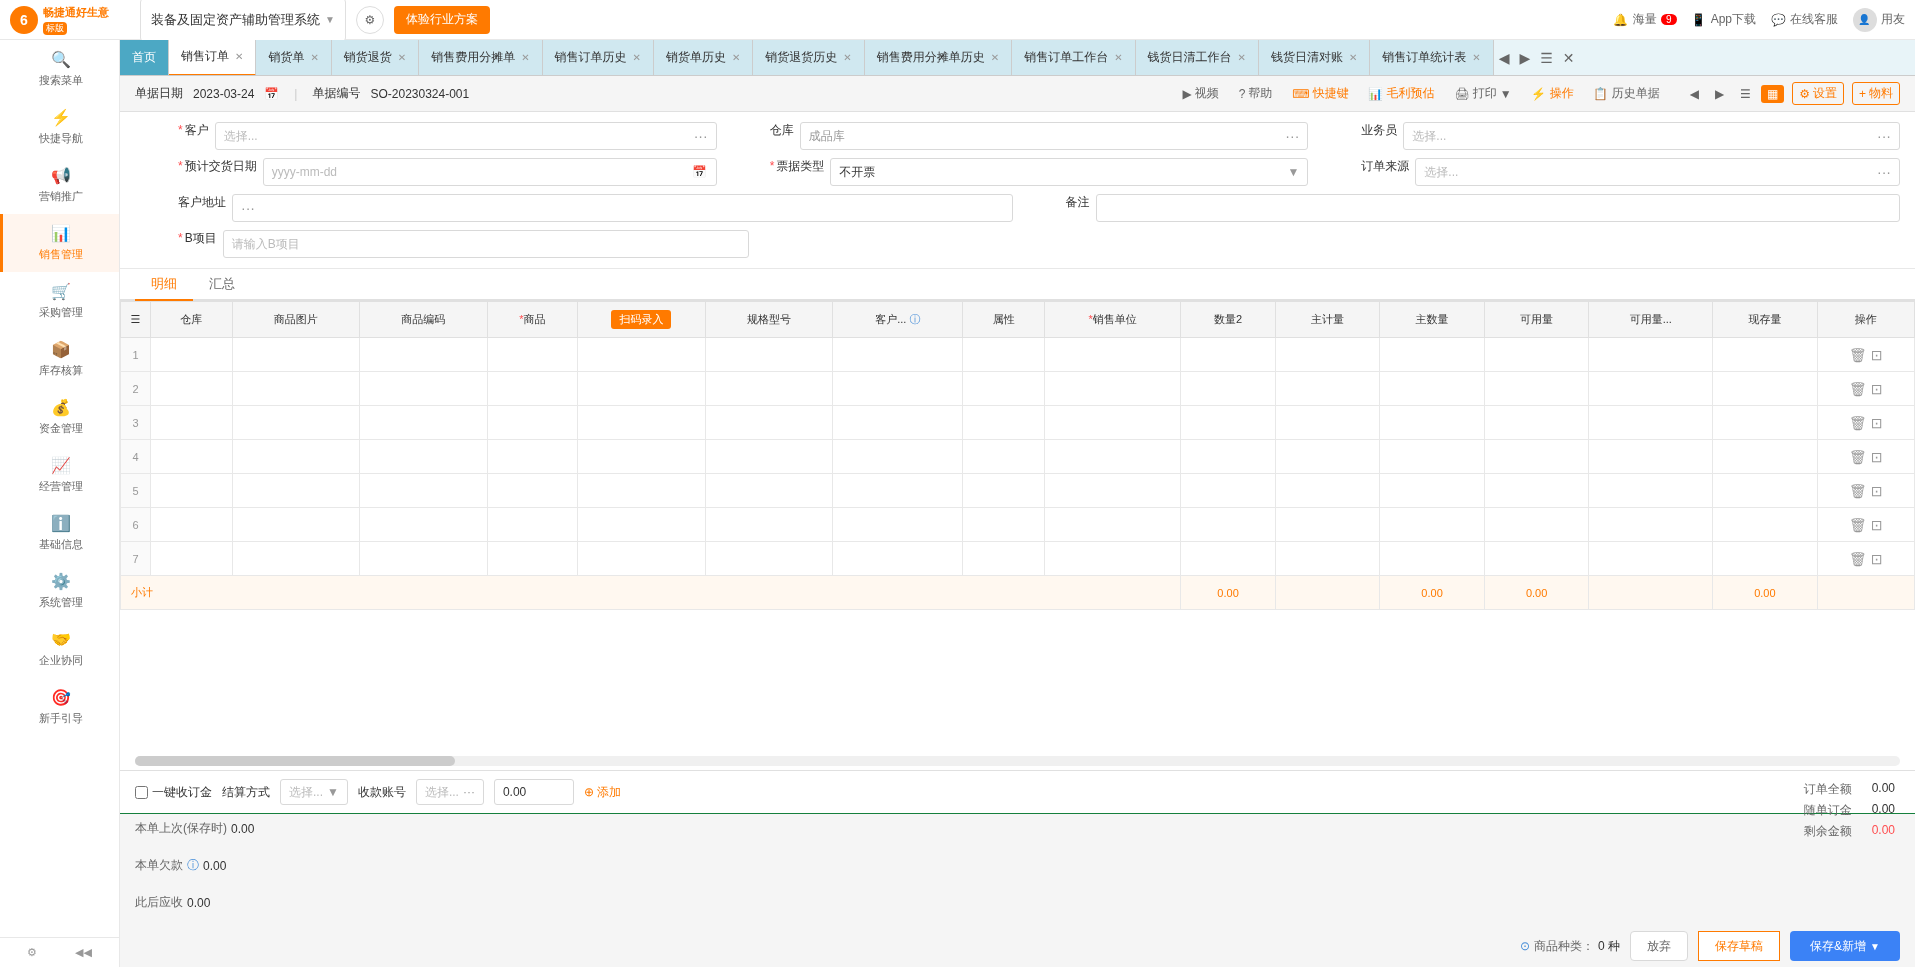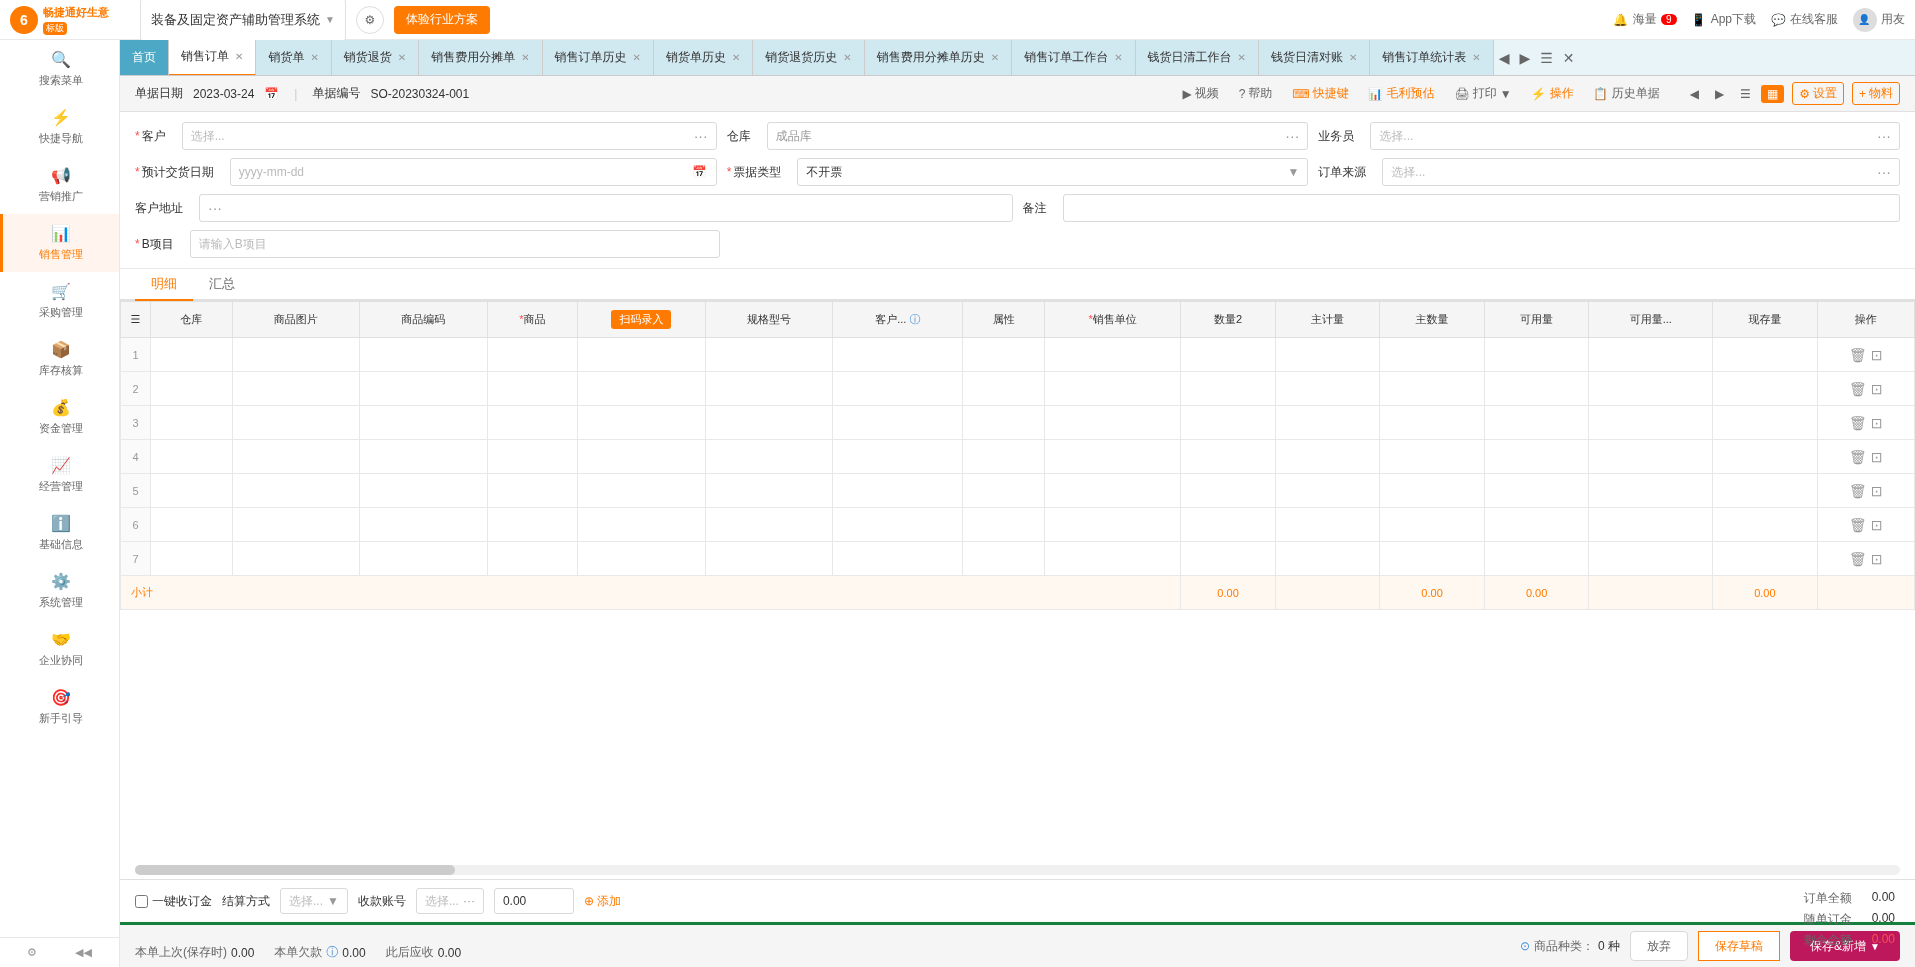--- a/index.html
+++ b/index.html
@@ -48,21 +48,21 @@
     .toolbar { background: #f5f5f5; padding: 6px 15px; display: flex; align-items: center; gap: 10px; border-bottom: 1px solid #e0e0e0; font-size: 12px; }
     .toolbar-label { color: #333; }
     .toolbar-value { color: #333; font-weight: 500; }
     .toolbar-right { margin-left: auto; display: flex; align-items: center; gap: 8px; }
     .toolbar-btn { display: flex; align-items: center; gap: 3px; cursor: pointer; color: #666; font-size: 12px; padding: 2px 6px; border-radius: 3px; }
     .toolbar-btn.orange { color: #ff7a00; }
 
     
     .form-area { padding: 10px 15px; display: flex; flex-direction: column; gap: 8px; border-bottom: 1px solid #e8e8e8; }
     .form-row { display: flex; align-items: center; gap: 10px; }
-    .form-field { display: flex; align-items: center; gap: 16px; flex: 1; }
+    .form-field { display: flex; gap: 6px; flex: 1; margin-left: 43px; }
     .form-label { color: #333; white-space: nowrap; font-size: 12px; }
     .form-label.required::before { content: '*'; color: #ff4d4f; margin-right: 2px; }
     .form-input { flex: 1; height: 28px; border: 1px solid #d9d9d9; border-radius: 3px; padding: 0 8px; font-size: 12px; color: #999; display: flex; align-items: center; background: #fff; position: relative; }
     .form-input.with-icon { display: flex; align-items: center; justify-content: space-between; }
     .form-input .dots { color: #999; font-size: 14px; cursor: pointer; }
     .form-select { flex: 1; height: 28px; border: 1px solid #d9d9d9; border-radius: 3px; padding: 0 8px; font-size: 12px; color: #333; display: flex; align-items: center; justify-content: space-between; background: #fff; cursor: pointer; }
     .form-select .arrow { color: #999; }
 
     
     .detail-tabs { display: flex; border-bottom: 2px solid #e0e0e0; padding: 0 15px; gap: 0; }
@@ -78,27 +78,27 @@
     .scan-btn { background: #ff7a00; color: white; border: none; border-radius: 3px; padding: 2px 8px; font-size: 11px; cursor: pointer; white-space: nowrap; }
     .col-settings { width: 30px; background: #f5f5f5; text-align: center; cursor: pointer; color: #666; }
     .action-icons { display: flex; gap: 4px; justify-content: center; }
     .action-icon { color: #999; cursor: pointer; font-size: 14px; }
     .bottom-checkbox { display: flex; align-items: center; gap: 4px; cursor: pointer; }
     .bottom-select { height: 26px; border: 1px solid #d9d9d9; border-radius: 3px; padding: 0 8px; font-size: 12px; color: #999; display: flex; align-items: center; gap: 4px; cursor: pointer; background: #fff; }
     .bottom-input { height: 26px; border: 1px solid #d9d9d9; border-radius: 3px; padding: 0 8px; font-size: 12px; display: flex; align-items: center; background: #fff; color: #333; width: 80px; }
     .add-btn { color: #ff7a00; cursor: pointer; display: flex; align-items: center; gap: 3px; }
 
     
-    .status-bar { background: #f5f5f5; border-top: 3px solid #15803d; padding: 6px 15px; display: flex; align-items: flex-end; font-size: 12px; gap: 20px; }
+    .status-bar { background: #f5f5f5; border-top: 1px solid #15803d; padding: 6px 15px; display: flex; align-items: flex-start; font-size: 12px; gap: 20px; flex-direction: column; }
     .status-item { color: #666; display: flex; align-items: center; gap: 4px; }
     .status-item .val { color: #333; font-weight: 500; }
     .status-right { margin-left: auto; display: flex; align-items: center; gap: 10px; }
     .discard-btn { height: 30px; padding: 0 16px; border: 1px solid #d9d9d9; border-radius: 4px; background: #fff; cursor: pointer; font-size: 12px; color: #666; }
     .save-draft-btn { height: 30px; padding: 0 16px; border: 1px solid #ff7a00; border-radius: 0; background: #fff; cursor: pointer; font-size: 12px; color: #ff7a00; }
-    .save-new-btn { height: 30px; padding: 0 20px; border: none; border-radius: 4px; background: #be185d; cursor: pointer; font-size: 12px; color: #fff; display: flex; align-items: center; gap: 4px; }
+    .save-new-btn { height: 30px; padding: 0 20px; border: none; border-radius: 4px; background: #3b82f6; cursor: pointer; font-size: 12px; color: #fff; display: flex; align-items: center; gap: 4px; }
     .save-new-btn .arrow { font-size: 10px; }
     .summary-row { display: flex; justify-content: space-between; gap: 20px; padding: 2px 0; }
     .summary-label { color: #666; }
     .summary-value { color: #333; font-weight: 500; }
 
     .scrollbar-track { height: 10px; background: #f0f0f0; border-radius: 5px; margin: 4px 15px; }
     .scrollbar-thumb { width: 320px; height: 10px; background: #ccc; border-radius: 5px; cursor: pointer; }
 
     .bottom-area { border-top: 1px solid #e0e0e0; padding: 8px 15px; display: flex; flex-direction: column; gap: 5px; position: relative; }
     .summary-section { position: absolute; right: 20px; top: 8px; font-size: 12px; }

